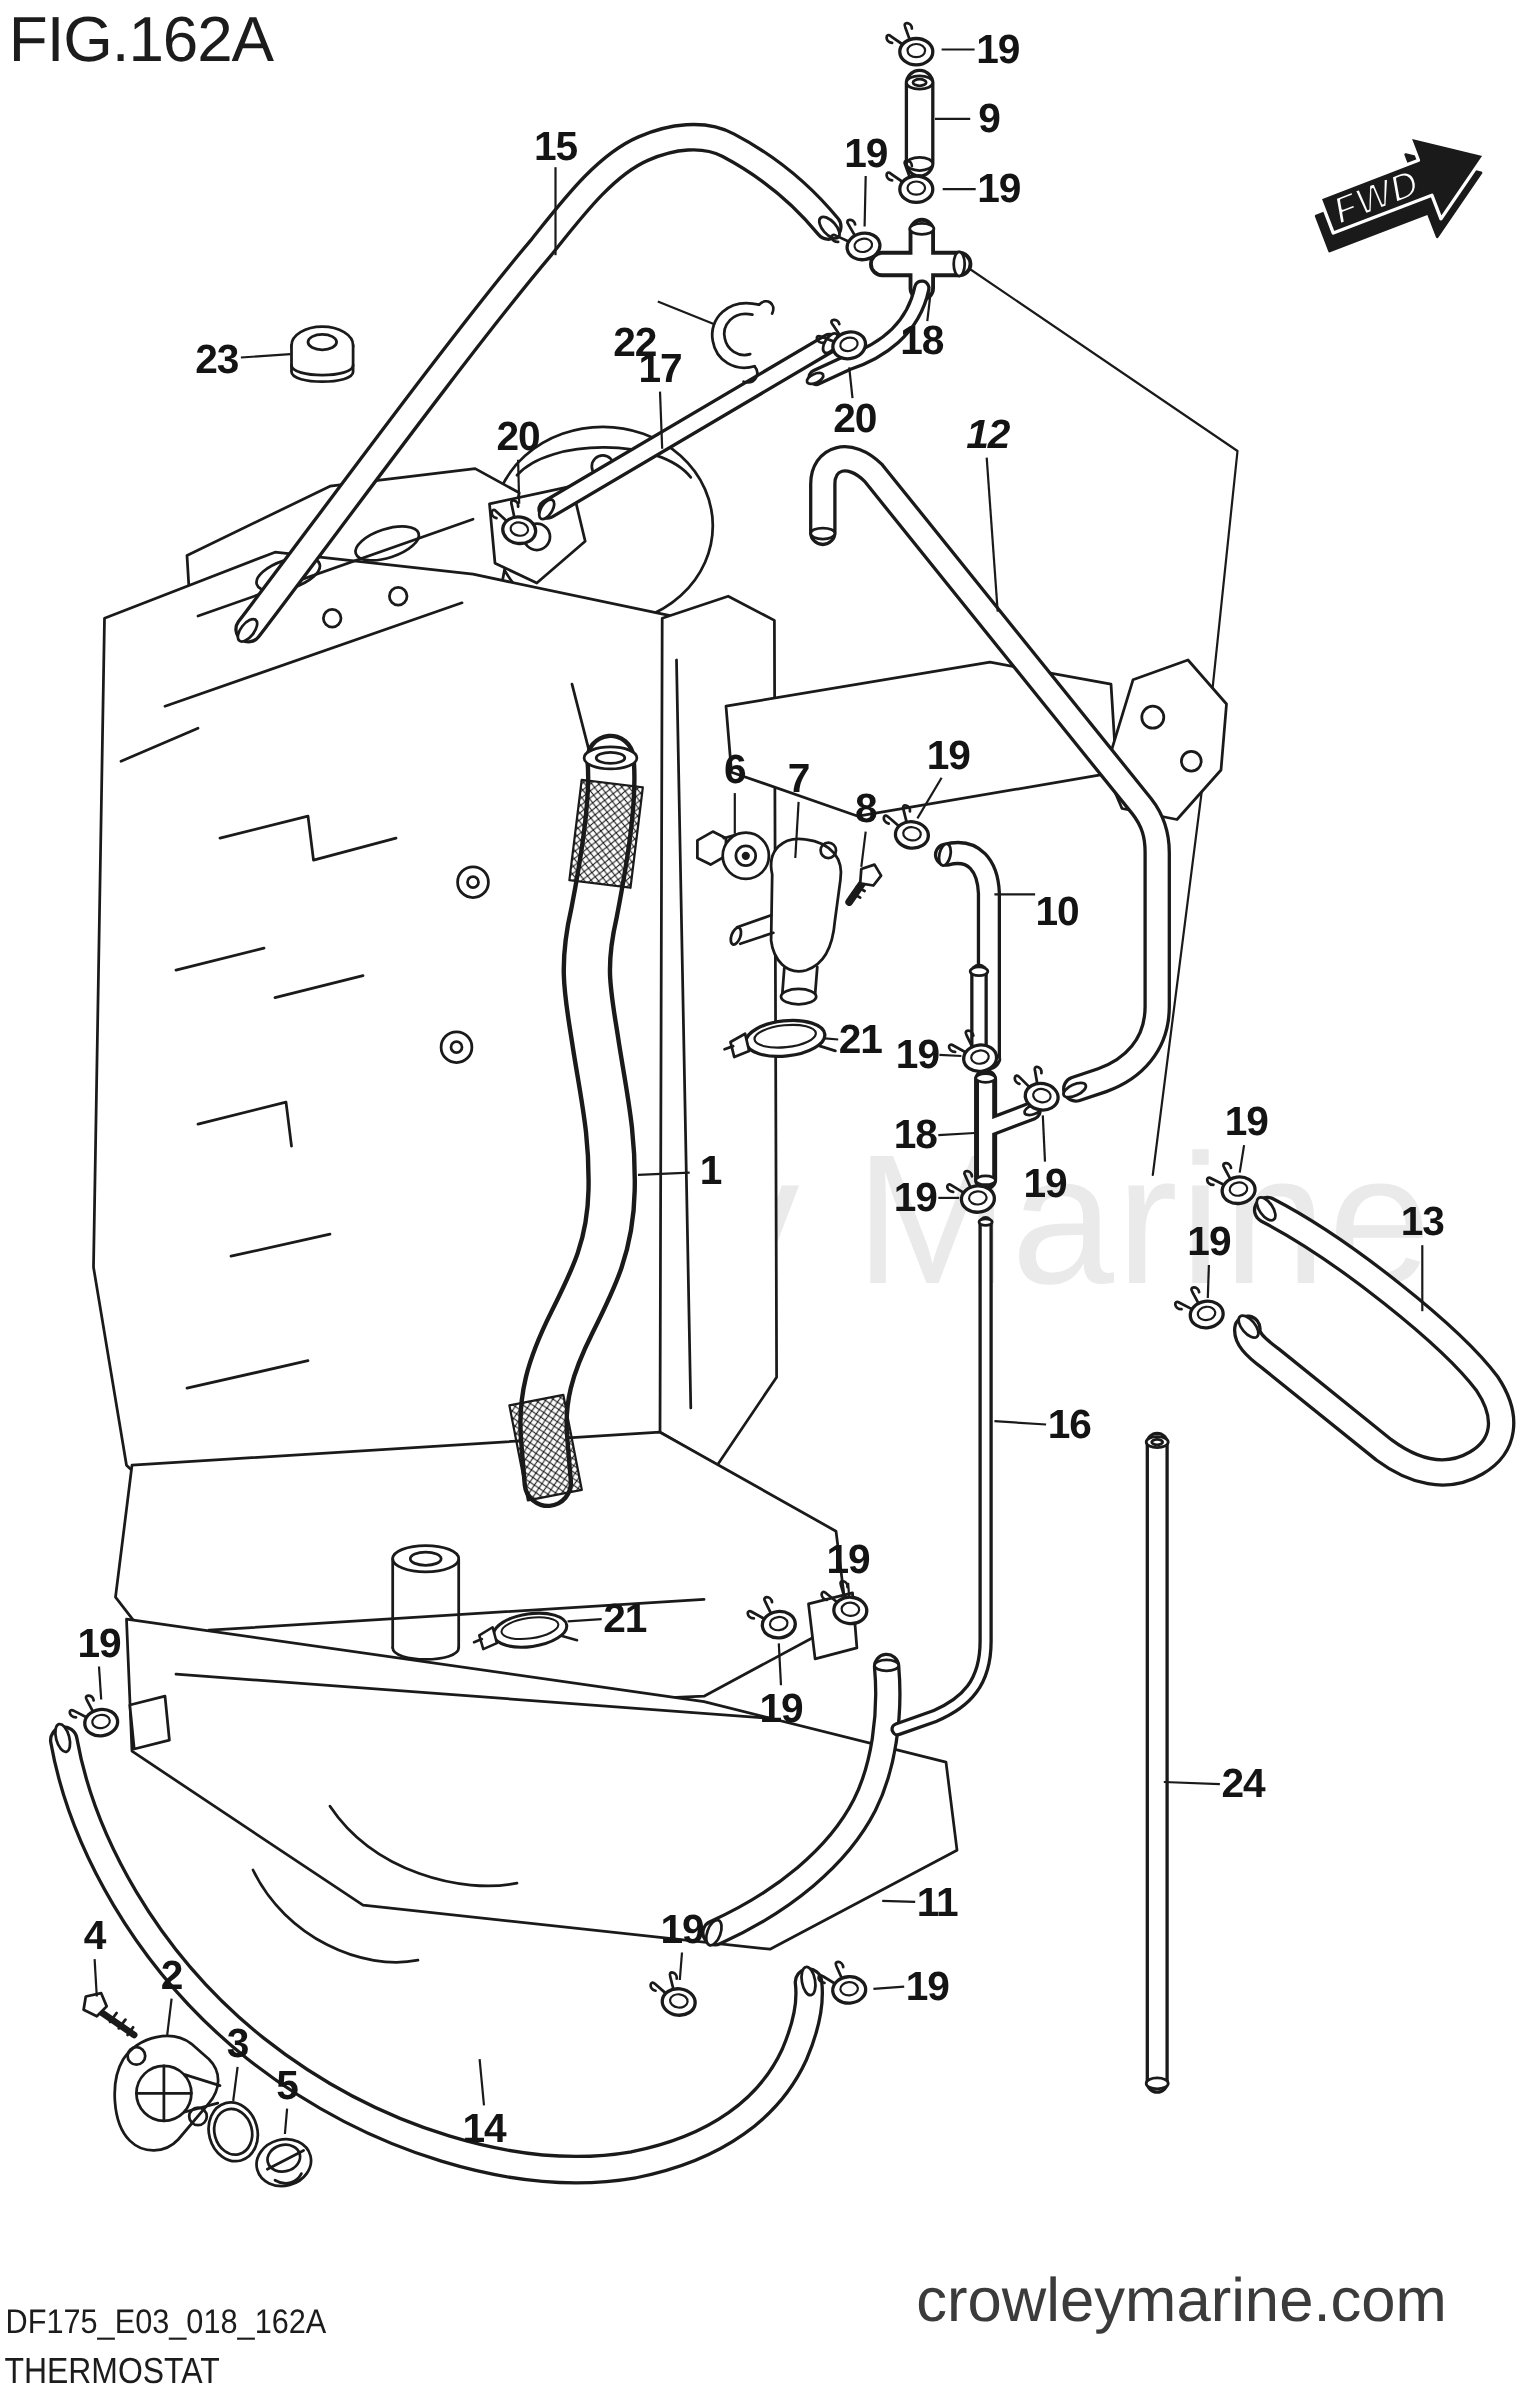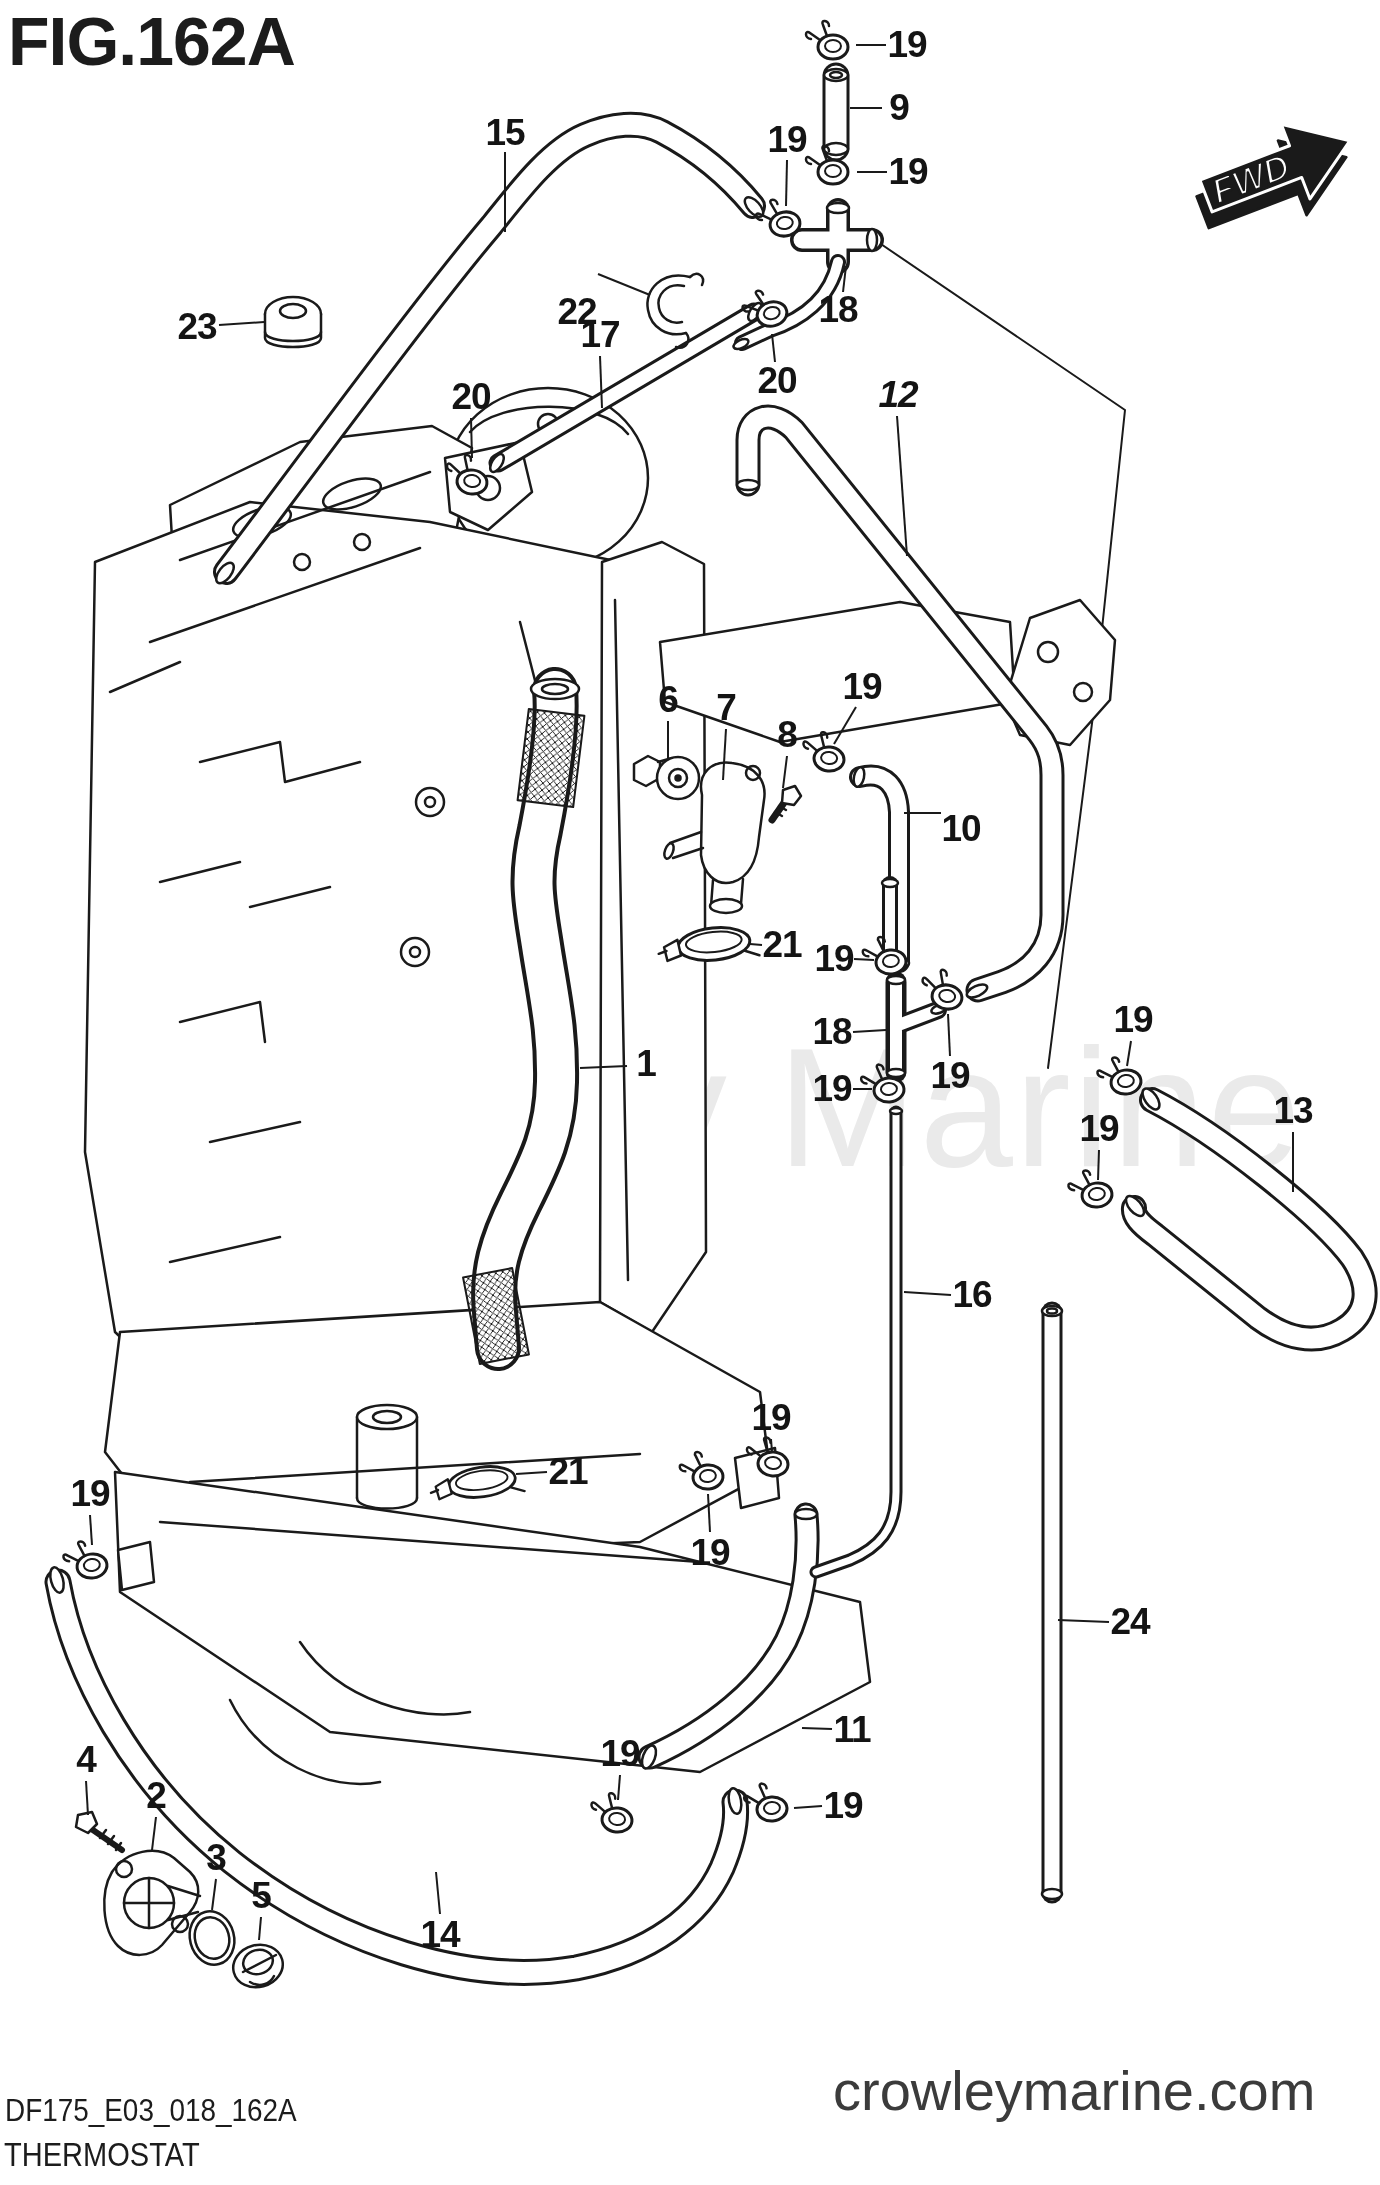--- a/index.html
+++ b/index.html
@@ -1,18 +1,18 @@
 <!DOCTYPE html>
 <html><head>
 <meta charset="utf-8">
 <style>
   html,body{margin:0;padding:0;background:#fff;}
   .page{position:relative;width:1380px;height:2185px;background:#fff;overflow:hidden;
         font-family:"Liberation Sans",sans-serif;}
-  .fig-title{position:absolute;left:8px;top:2px;font-size:68px;font-weight:bold;
+  .fig-title{position:absolute;left:8px;top:2px;font-size:58px;font-weight:normal;
         letter-spacing:-1px;color:#1c1c1c;}
   .watermark{position:absolute;left:108px;top:1012px;font-size:168px;color:#eaeaea;
         letter-spacing:2px;white-space:nowrap;z-index:1;}
   .art,.leads{position:absolute;left:0;top:0;z-index:2;}
   .leads{z-index:3;}
   .labels{position:absolute;left:0;top:0;width:100%;height:100%;z-index:4;pointer-events:none;}
   .callout{position:absolute;transform:translate(-50%,-50%);font-size:37px;font-weight:bold;
         color:#141414;white-space:nowrap;letter-spacing:-1px;}
   .footer-code{position:absolute;left:5px;top:2093px;font-size:31px;color:#1c1c1c;
         transform:scaleX(.9);transform-origin:left;}

